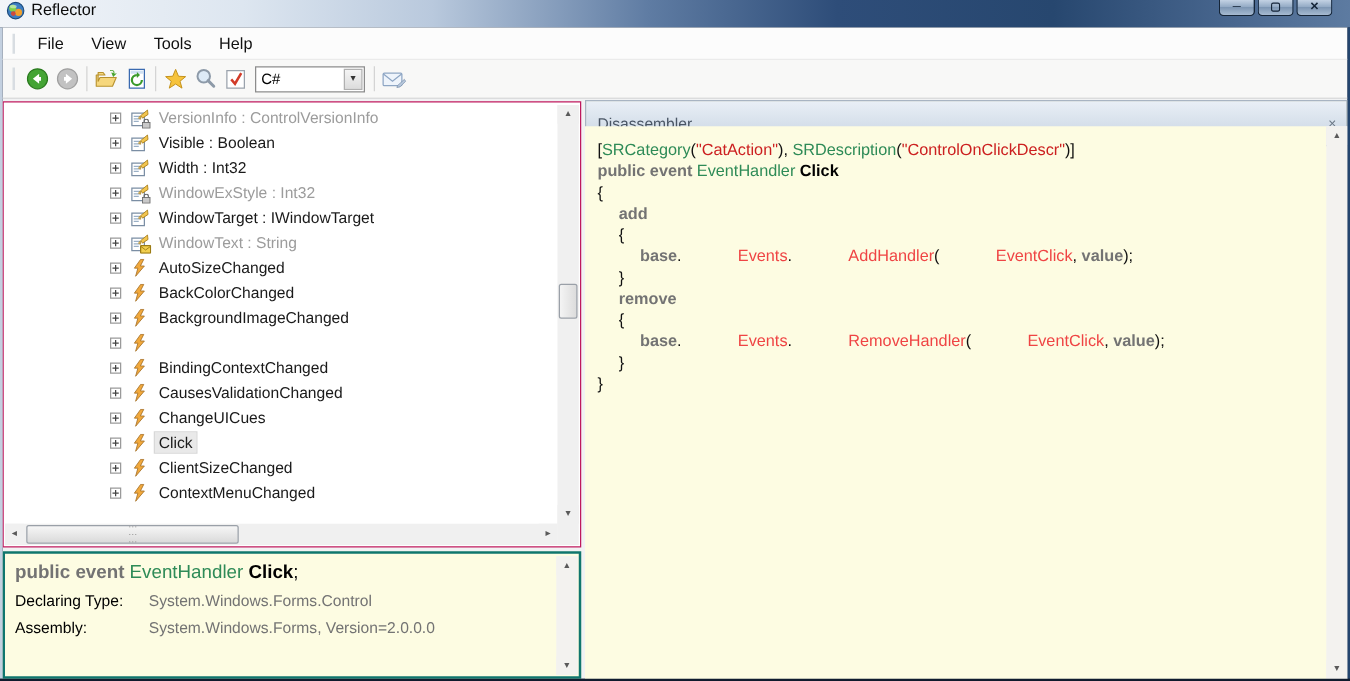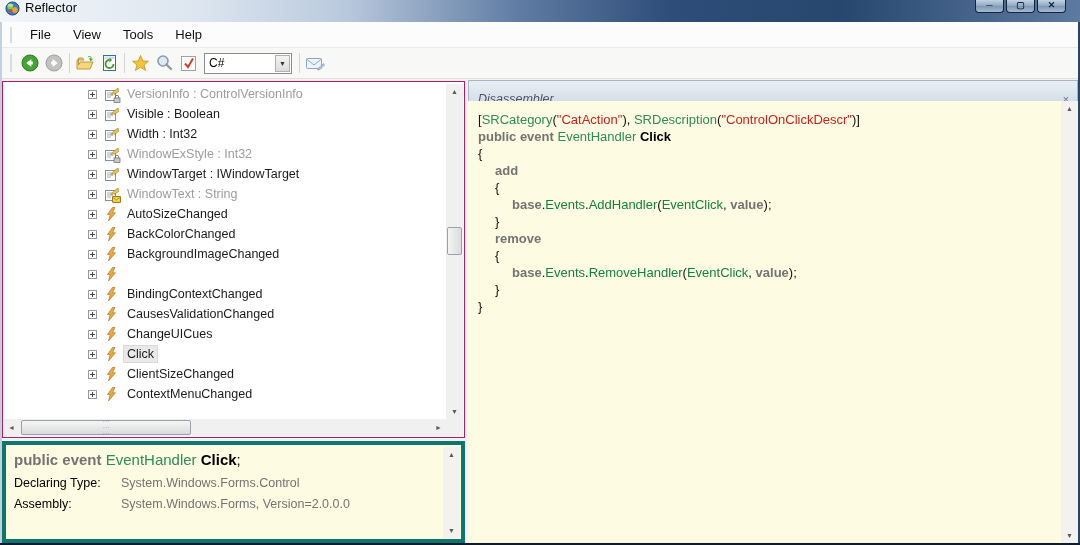--- a/index.html
+++ b/index.html
@@ -94,53 +94,53 @@
   }
   .sb-thumb-h {
     position:absolute; top:1px; height:15px;
     background:linear-gradient(#f6f6f6,#dadada); border:1px solid #9aa0a8; border-radius:2px;
   }
   .sb-thumb-h::before { content:"⋮⋮⋮"; font-size:7px; color:#888; position:absolute; left:50%; top:2px; transform:translateX(-50%) rotate(90deg); letter-spacing:-1px;}
   .sb-corner { position:absolute; right:1px; bottom:1px; width:17px; height:17px; background:#f0f0f0; }
   
   #details-panel {
     position:absolute; left:2px; top:441px; width:463px; height:102px;
-    background:#fdfce2; border:4px solid #0f766e;
+    background:#fdfce2; border:2px solid #0f766e;
   }
   #details-content { position:absolute; left:8px; top:6px; right:20px; }
   #signature-line { font-size:15px; white-space:pre; margin-bottom:8px; }
   .detail-row { display:flex; font-size:12.5px; margin-bottom:7px; }
   .detail-label { font-weight:normal; color:#000; width:107px; flex:none; }
   .detail-value { color:#737373; }
   #details-panel .sb-track-v { bottom:1px; background:#f3f2ef; }
   
   #disasm-panel {
     position:absolute; left:468px; top:80px; width:610px; height:463px;
     background:#fdfce2;
   }
   #disasm-header {
     position:absolute; left:0; top:0; right:0; height:37px;
     background:linear-gradient(#e9eff6,#c5d2e0);
-    border:1px solid #a8b4c2; display:flex; align-items:center;font-style:italic;
+    border:1px solid #a8b4c2; display:flex; align-items:center;
   }
   #disasm-title { font-size:12.5px; color:#4a5665; padding-left:9px; flex:1; }
   #disasm-close { font-size:11px; color:#6a7684; padding-right:8px; }
   #disasm-body {
     position:absolute; left:0; top:21px; right:17px; bottom:0;
     background:#fdfce2; padding:10px 0 0 10px; overflow:hidden;
   }
   #disasm-scroll {
     position:absolute; top:21px; right:0; width:17px; bottom:0; background:#f3f2ef;
   }
   .code-line { font-size:13px; line-height:17px; white-space:pre; }
   
   .tok-kw  { color:#737373;font-weight:bold; }
   .tok-ty  { color:#2e8b57; }
   .tok-st  { color:#cc2020; }
-  .tok-mem { color:#15803d; }
+  .tok-mem { color:#ef4444;margin-left:45px; }
   .tok-pl  { color:#111; }
   .tok-decl{ color:#000; font-weight:bold; }
   
   #bottom-border { position:absolute; left:0; bottom:0; width:1080px; height:2px; background:#101c2e; }
   #left-border  { position:absolute; left:0; top:22px; width:2px; bottom:2px; background:#c3d0e0; }
   #right-border { position:absolute; right:0; top:22px; width:2px; bottom:2px; background:#1c3least; background:#24456e; }
   #gap-bg { position:absolute; left:2px; top:79px; width:1076px; bottom:2px; background:#f1f2f3; z-index:-1; }
 </style>
 </head>
 <body>

